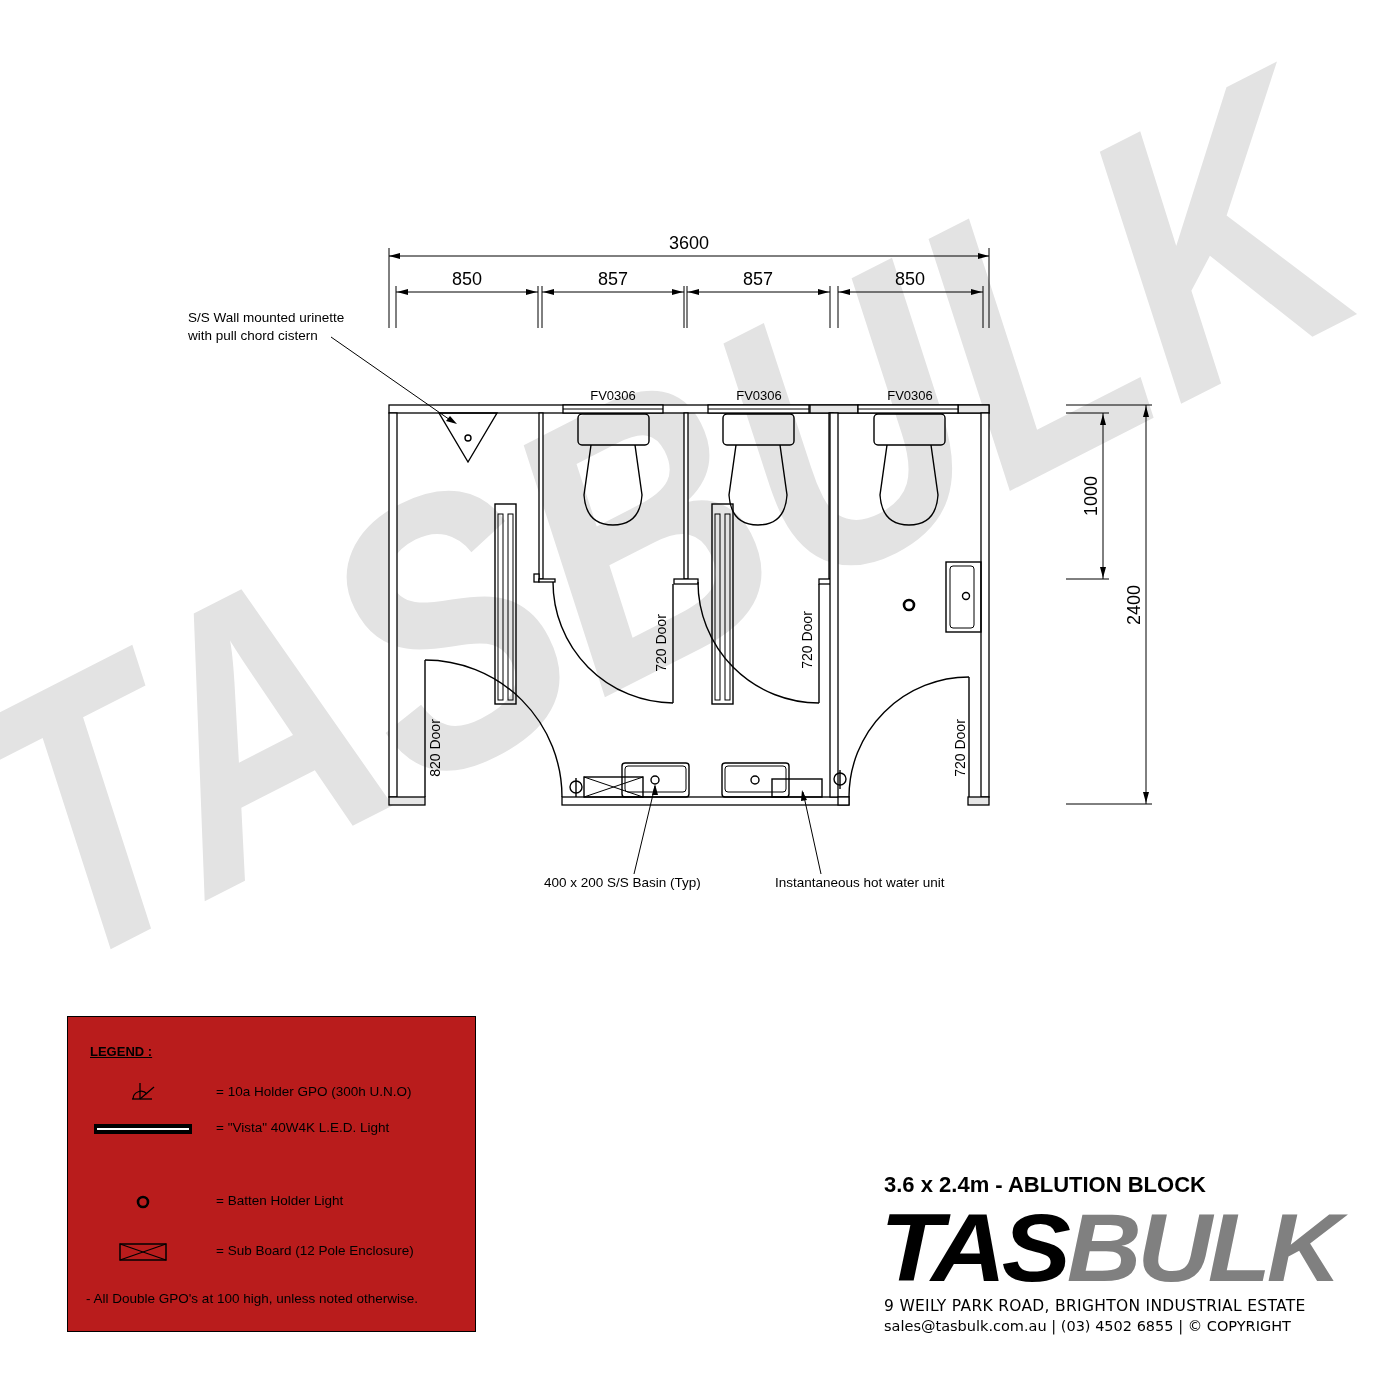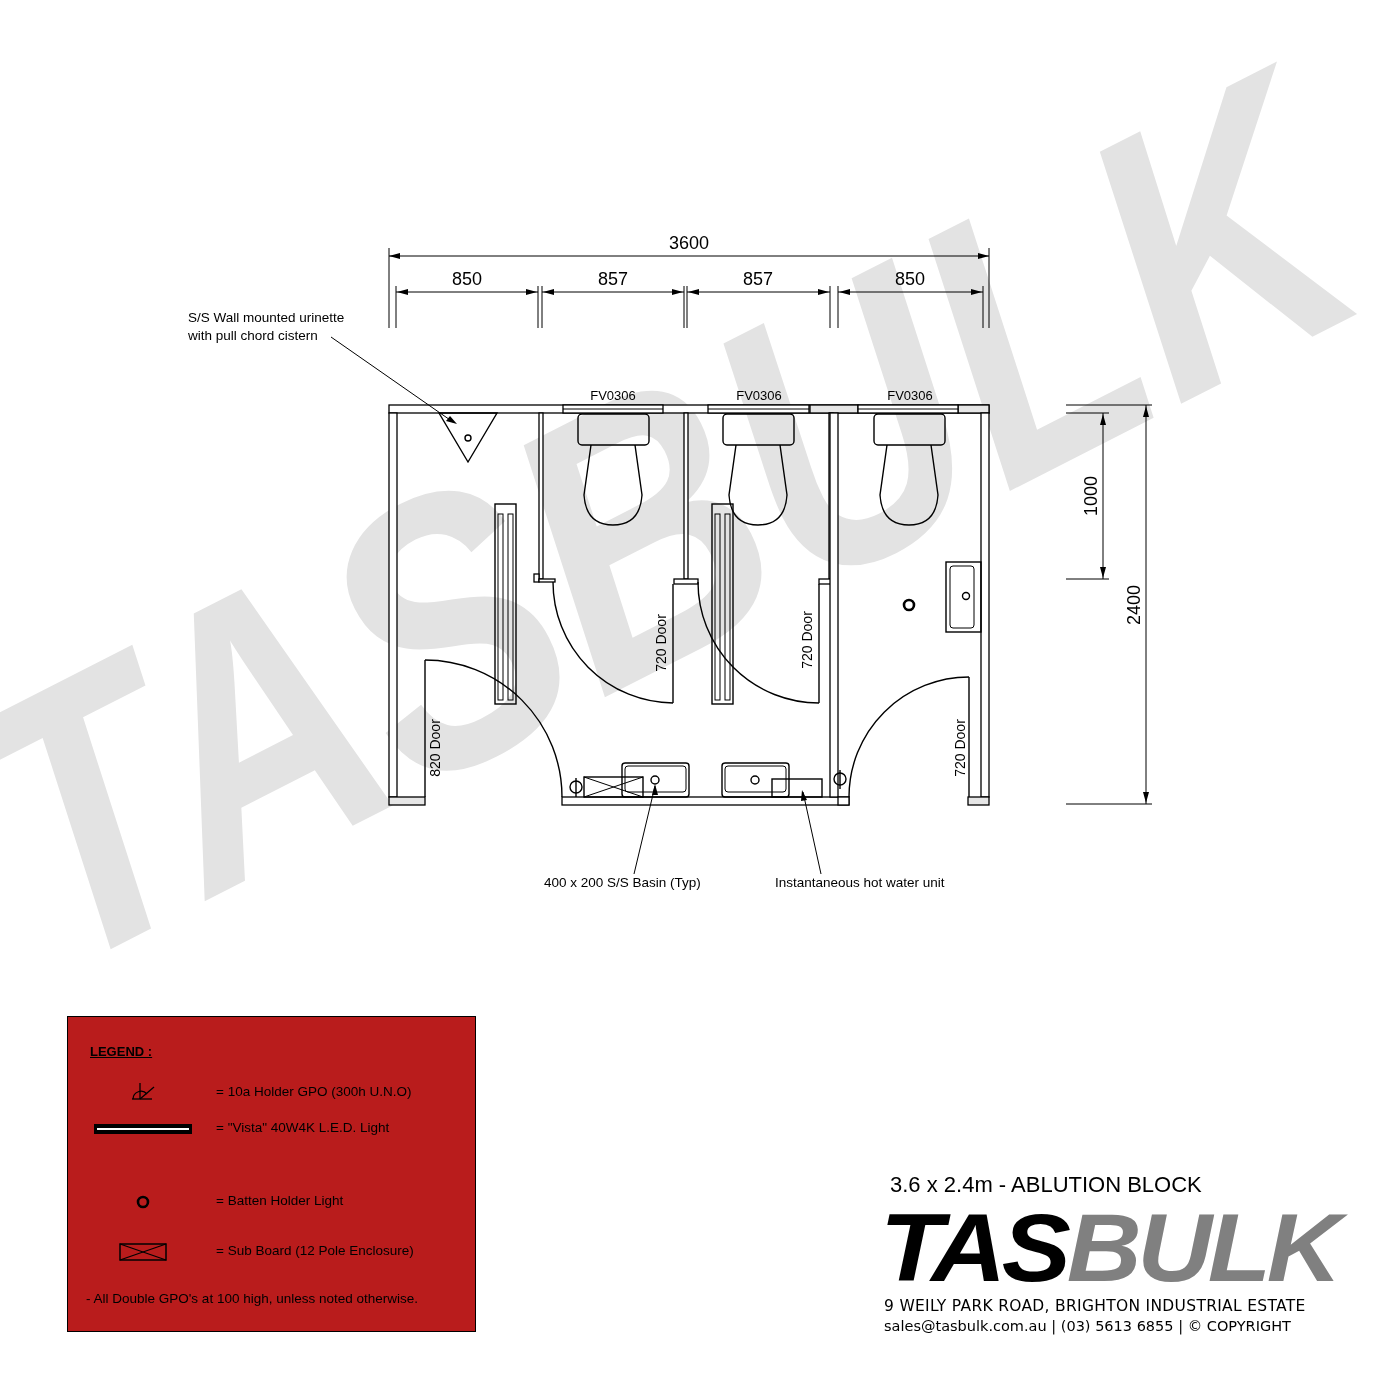--- a/index.html
+++ b/index.html
@@ -21,21 +21,21 @@
             border: 1.5px solid #000; box-sizing: border-box; background: #b91c1c; }
   .legend-title { position: absolute; left: 22px; top: 27px; font-size: 13px; font-weight: bold;
                   text-decoration: underline; }
   .legend-row { position: absolute; left: 0; width: 100%; height: 24px; }
   .legend-sym { position: absolute; left: 20px; width: 110px; height: 24px; display: flex;
                 align-items: center; justify-content: center; }
   .legend-text { position: absolute; left: 148px; top: 3px; font-size: 13.5px; white-space: nowrap; }
   .legend-note { position: absolute; left: 18px; top: 274px; font-size: 13.5px; white-space: nowrap; }
 
   .titleblock { position: absolute; left: 880px; top: 1172px; width: 470px; }
-  .tb-title { position: absolute; left: 4px; top: 0; font-size: 22px; font-weight: normal; white-space: nowrap; margin-left: 6px; }
+  .tb-title { position: absolute; left: 4px; top: 0; font-size: 22px; font-weight: bold; white-space: nowrap; }
   .tb-logo { position: absolute; left: 0; top: 28px; font-size: 96px; font-weight: bold; font-style: italic;
              letter-spacing: -4px; line-height: 96px; white-space: nowrap; transform: scaleX(1.08); transform-origin: left; }
   .tb-logo .tas { color: #000; }
   .tb-logo .bulk { color: #808080; }
   .tb-addr { position: absolute; left: 4px; top: 125px; font-family: "DejaVu Sans", sans-serif; font-size: 15.5px; white-space: nowrap; letter-spacing: 0.3px; }
   .tb-contact { position: absolute; left: 4px; top: 146px; font-family: "DejaVu Sans", sans-serif; font-size: 14.5px; white-space: nowrap; }
 </style>
 </head>
 <body>
 
@@ -288,14 +288,14 @@
 
   <div class="legend-note">- All Double GPO's at 100 high, unless noted otherwise.</div>
 </div>
 
 <div class="titleblock">
   <div class="tb-title">3.6 x 2.4m - ABLUTION BLOCK</div>
   <div class="tb-logo">
     <span class="tas">TAS</span><span class="bulk">BULK</span>
   </div>
   <div class="tb-addr">9 WEILY PARK ROAD, BRIGHTON INDUSTRIAL ESTATE</div>
-  <div class="tb-contact">sales@tasbulk.com.au  |  (03) 5613 6855  |  © COPYRIGHT</div>
+  <div class="tb-contact">sales@tasbulk.com.au  |  (03) 4502 6855  |  © COPYRIGHT</div>
 </div>
 
 </body></html>

